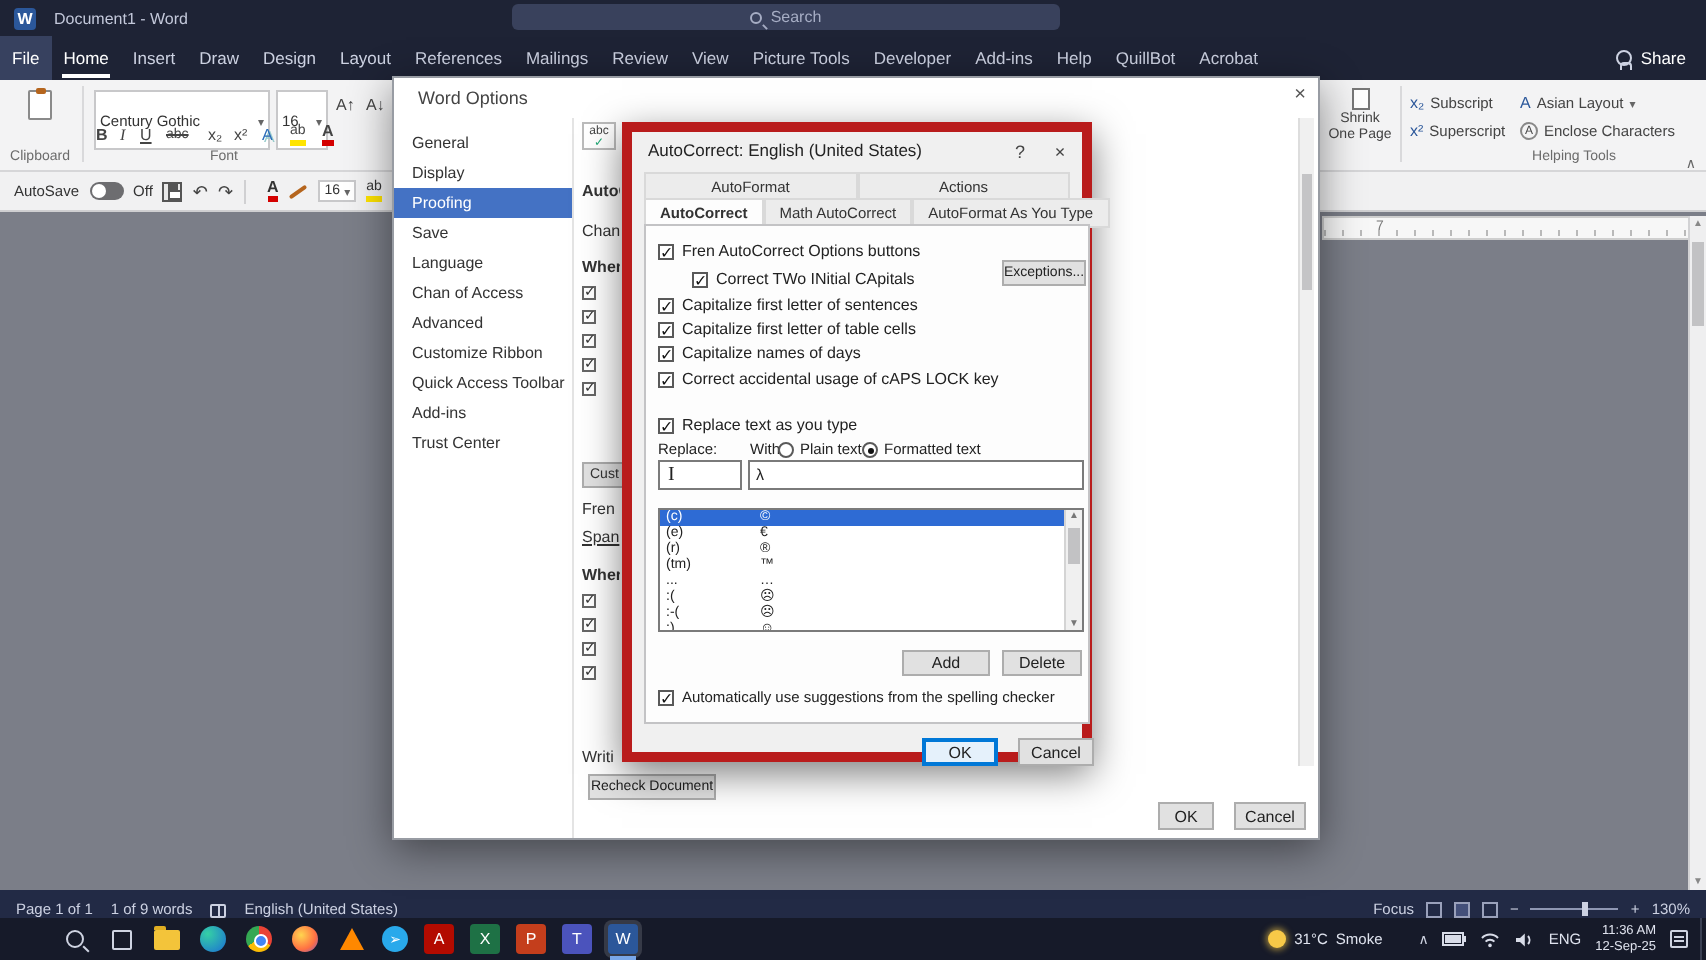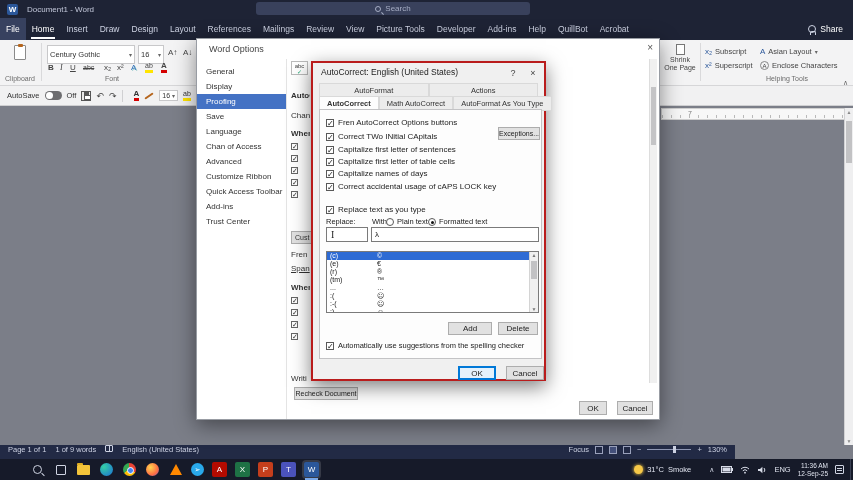--- a/index.html
+++ b/index.html
@@ -31,21 +31,21 @@
   .rtab.active{color:#fff;}
   .rtab.active::after{content:"";position:absolute;left:5px;right:5px;bottom:1px;height:2px;background:#fff;}
   .share{margin-left:auto;display:flex;align-items:center;gap:4px;padding:0 10px;color:#fff;}
   .share-ico{width:8px;height:8px;border-radius:50%;border:1px solid #cdd2e2;position:relative;}
   .share-ico::after{content:"";position:absolute;left:1px;top:5px;width:4px;height:3px;border:1px solid #cdd2e2;border-bottom:none;border-radius:2px 2px 0 0;}
 
   
   .ribbon{left:0;top:40px;width:853px;height:46px;background:#f3f3f4;border-bottom:1px solid #d6d6d8;color:#3b3b3b;}
   .glabel{font-size:7px;color:#6b6b6b;text-align:center;}
   .vsep{width:1px;background:#d9d9db;}
-  .combo{height:19px;background:#fff;border:1px solid #c8c8ca;display:flex;align-items:center;font-size:7.5px;padding:0 2px;gap:2px;color:#333;}
+  .combo{height:30px;background:#fff;border:1px solid #c8c8ca;display:flex;align-items:center;font-size:7.5px;padding:0 2px;gap:2px;color:#333;}
   .combo .dd{margin-left:auto;}
   .dd::after{content:"▾";font-size:6px;color:#666;}
   .ricon{font-size:8px;color:#444;height:12px;display:flex;align-items:center;gap:1px;}
   .ic-b::after{content:"B";font-weight:bold;}
   .ic-i::after{content:"I";font-style:italic;font-family:"Liberation Serif",serif;}
   .ic-u::after{content:"U";text-decoration:underline;}
   .ic-strike::after{content:"abc";text-decoration:line-through;font-size:7px;}
   .ic-sub::after{content:"x₂";}
   .ic-sup::after{content:"x²";}
   .ic-eff::after{content:"A";color:#2b6cb8;text-shadow:1px 1px 0 #9cc;}
@@ -92,21 +92,21 @@
   .cbstub{position:absolute;left:94px;width:7px;height:7px;border:1px solid #666;background:#fff;font-size:7px;line-height:6px;text-align:center;}
   .cbstub::before{content:"✓";}
   .fragbtn{position:absolute;left:94px;width:26px;height:13px;border:1px solid #adadad;background:#e1e1e1;font-size:7px;overflow:hidden;white-space:nowrap;padding:2px 0 0 3px;}
   .abcico{position:absolute;left:94px;width:17px;height:14px;border:1px solid #bbb;background:#fff;font-size:6px;color:#444;text-align:center;line-height:8px;}
   .abcico::after{content:"✓";color:#2a7;display:block;line-height:4px;}
   .wo-scroll{position:absolute;left:452px;top:20px;bottom:36px;width:8px;background:#f0f0f0;border-left:1px solid #ddd;}
   .wo-sthumb{position:absolute;left:1px;top:28px;width:5px;height:58px;background:#c4c4c6;}
   .btn{border:1px solid #adadad;background:#e1e1e1;font-size:8px;color:#222;display:flex;align-items:center;justify-content:center;}
   .btn.def{border-color:#0078d7;box-shadow:inset 0 0 0 1px #0078d7;background:#e5f1fb;}
 
-  .ac{left:114px;top:22px;width:235px;height:320px;background:#f0f0f0;border:2px solid #b91c1c;box-shadow:0 6px 18px rgba(0,0,0,.5);z-index:50;font-size:8px;color:#222;}
+  .ac{left:114px;top:22px;width:235px;height:320px;background:#f0f0f0;border:5px solid #b91c1c;box-shadow:0 6px 18px rgba(0,0,0,.5);z-index:50;font-size:8px;color:#222;}
   .ac-title{height:18px;display:flex;align-items:center;padding-left:8px;font-size:8.5px;color:#222;}
   .ac-tbtn{position:absolute;top:3px;width:14px;height:13px;display:flex;align-items:center;justify-content:center;font-size:9px;color:#444;}
   .ac-tabs1{position:absolute;left:6px;top:20px;right:6px;display:flex;}
   .ac-tabs1 .ttab{flex:1;text-align:center;border:1px solid #d9d9d9;background:#ececec;font-size:7.5px;padding:2px 0;color:#333;}
   .ac-tabs2{position:absolute;left:6px;top:33px;right:6px;display:flex;}
   .ttab2{border:1px solid #d9d9d9;background:#ececec;font-size:7.5px;padding:2px 7px;color:#333;white-space:nowrap;}
   .ttab2.sel{background:#fdfdfd;border-bottom-color:#fdfdfd;font-weight:bold;}
   .ac-panel{position:absolute;left:6px;top:46px;width:223px;height:250px;background:#fdfdfd;border:1px solid #c3c3c5;}
   .cb{position:absolute;display:flex;align-items:center;gap:4px;white-space:nowrap;font-size:8px;color:#222;}
   .cb .bx{width:8px;height:8px;border:1px solid #595959;background:#fff;font-size:8px;line-height:7px;text-align:center;flex:0 0 auto;color:#111;}
@@ -119,21 +119,21 @@
   .rlist{position:absolute;border:1px solid #7a7a7a;background:#fff;overflow:hidden;}
   .rrow{display:flex;height:8px;line-height:8px;font-size:7px;color:#222;}
   .rrow .c1{width:50px;padding-left:3px;}
   .rrow .c2{flex:1;}
   .rrow.sel{background:#2e6bd4;color:#fff;}
   .rlscroll{position:absolute;right:0;top:0;bottom:0;width:9px;background:#f0f0f0;border-left:1px solid #d4d4d4;}
   .rlthumb{position:absolute;left:1px;top:9px;width:6px;height:18px;background:#c2c2c4;}
   .tinyarrow{position:absolute;left:0;width:8px;text-align:center;font-size:5px;color:#777;}
 
   
-  .statusbar{left:0;top:445px;width:735px;height:14px;background:#222a45;color:#ccd1e2;font-size:7.5px;display:flex;align-items:flex-start;gap:9px;padding:0 8px;}
+  .statusbar{left:0;top:445px;width:853px;height:14px;background:#222a45;color:#ccd1e2;font-size:7.5px;display:flex;align-items:flex-end;gap:9px;padding:0 8px;}
   .sbook{width:8px;height:7px;border:1px solid #ccd1e2;border-radius:1px;position:relative;}
   .sbook::after{content:"";position:absolute;left:3px;top:0;bottom:0;width:1px;background:#ccd1e2;}
   .sb-right{margin-left:auto;display:flex;align-items:center;gap:6px;}
   .vicon{width:8px;height:8px;border:1px solid #9aa1bb;display:inline-block;}
   .vicon.sel{background:#44507a;}
   .zminus::after{content:"−";}
   .zplus::after{content:"+";}
   .ztrack{width:44px;height:1px;background:#8f97b3;position:relative;}
   .zknob{position:absolute;left:26px;top:-3px;width:3px;height:7px;background:#ccd1e2;}
 
@@ -359,21 +359,21 @@
         <div class="ttab2 sel">AutoCorrect</div>
         <div class="ttab2">Math AutoCorrect</div>
         <div class="ttab2">AutoFormat As You Type</div>
       </div>
 
       <div class="ac-panel">
         <div class="cb checked" style="left:6px;top:8px;">
           <span class="bx"></span>
             <span>Fren AutoCorrect Options buttons</span>
         </div>
-        <div class="cb checked" style="left:6px;top:22px;text-align:center;">
+        <div class="cb checked" style="left:23px;top:22px;text-align:center;">
           <span class="bx"></span>
             <span>Correct TWo INitial CApitals</span>
         </div>
         <button class="btn a" style="left:178px;top:17px;width:42px;height:13px;font-size:7px;">Exceptions...</button>
         <div class="cb checked" style="left:6px;top:35px;">
           <span class="bx"></span>
             <span>Capitalize first letter of sentences</span>
         </div>
         <div class="cb checked" style="left:6px;top:47px;">
           <span class="bx"></span>

